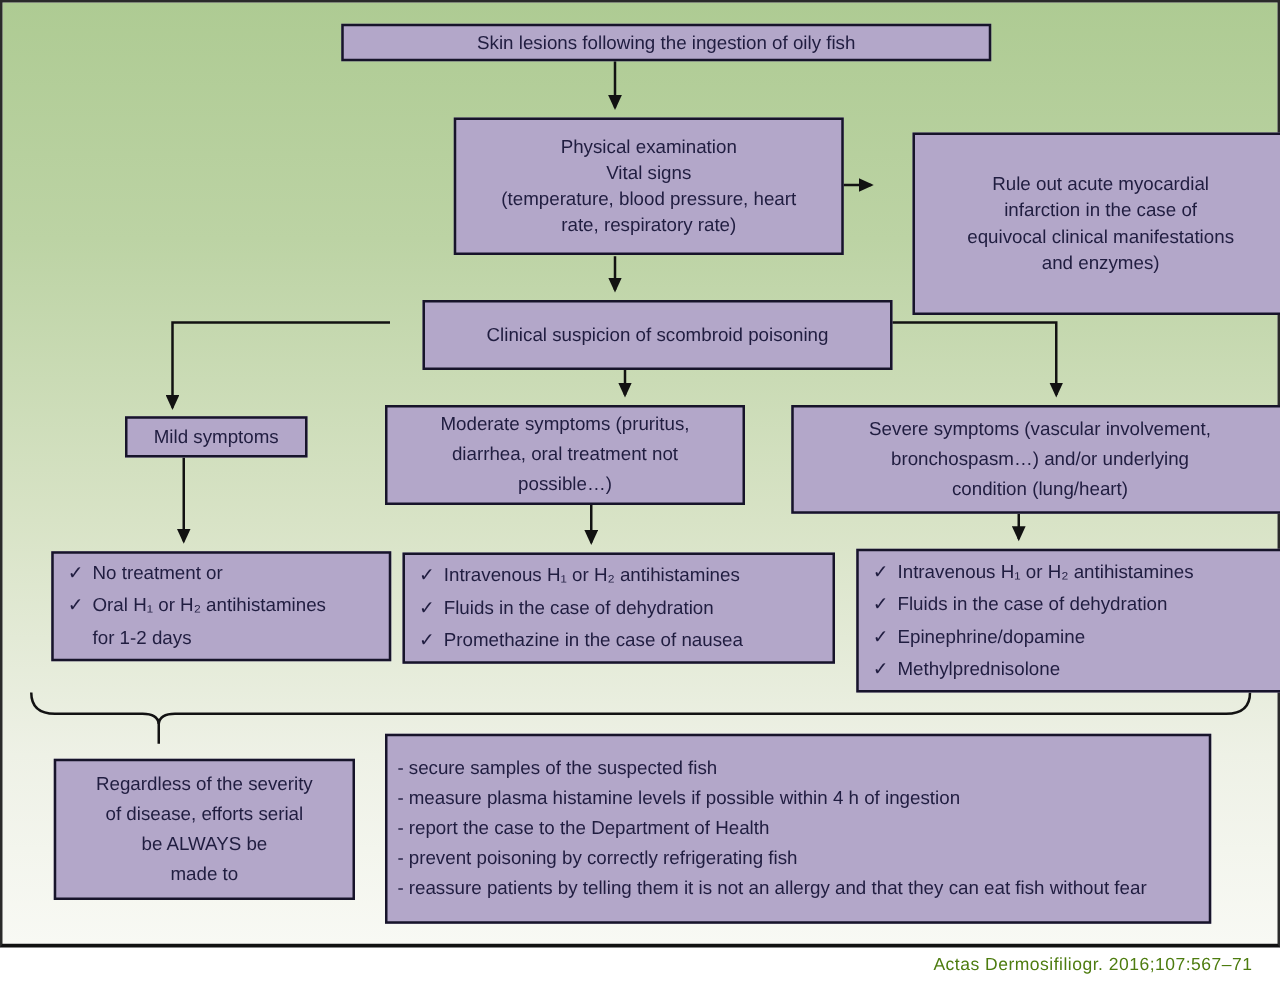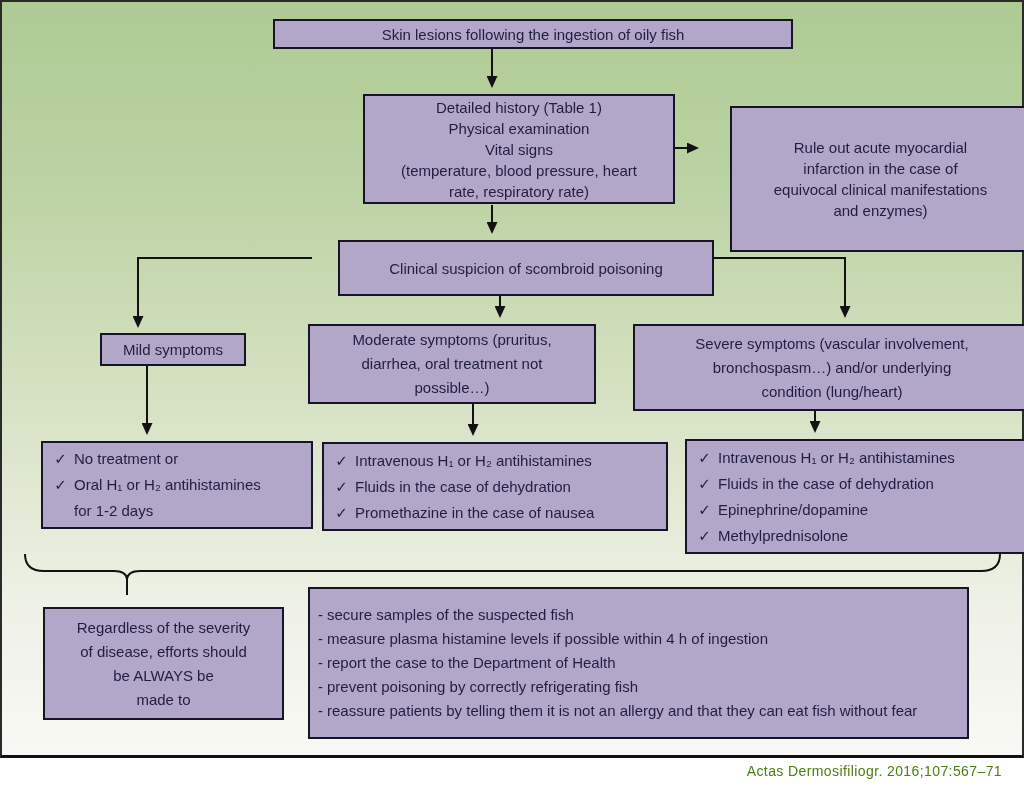--- a/index.html
+++ b/index.html
@@ -50,21 +50,20 @@
       <path d="M127,575 V595"></path>
       <path d="M259,663 H282"></path>
     </g>
   </svg>
 
   <div class="pbox center" style="left:248px;top:19px;width:520px;height:30px;">
     <div class="bline">Skin lesions following the ingestion of oily fish</div>
   </div>
 
   <div class="pbox center" style="left:338px;top:94px;width:312px;height:110px;">
-    <div class="bline">Detailed history (Table 1)</div>
     <div class="bline">Physical examination</div>
     <div class="bline">Vital signs</div>
     <div class="bline">(temperature, blood pressure, heart</div>
     <div class="bline">rate, respiratory rate)</div>
   </div>
 
   <div class="pbox center" style="left:705px;top:106px;width:301px;height:146px;">
     <div class="bline">Rule out acute myocardial</div>
     <div class="bline">infarction in the case of</div>
     <div class="bline">equivocal clinical manifestations</div>
@@ -135,21 +134,21 @@
       <span>Epinephrine/dopamine</span>
     </div>
     <div class="crow">
       <span class="check">✓</span>
       <span>Methylprednisolone</span>
     </div>
   </div>
 
   <div class="pbox center" style="left:18px;top:607px;width:241px;height:113px;line-height:24px;">
     <div class="bline">Regardless of the severity</div>
-    <div class="bline">of disease, efforts should</div>
+    <div class="bline">of disease, efforts serial</div>
     <div class="bline">be ALWAYS be</div>
     <div class="bline">made to</div>
   </div>
 
   <div class="pbox alist" style="left:283px;top:587px;width:661px;height:152px;">
     <div class="arow">
       <span class="dash">-</span><span>secure samples of the suspected fish</span>
     </div>
     <div class="arow">
       <span class="dash">-</span><span>measure plasma histamine levels if possible within 4 h of ingestion</span>

